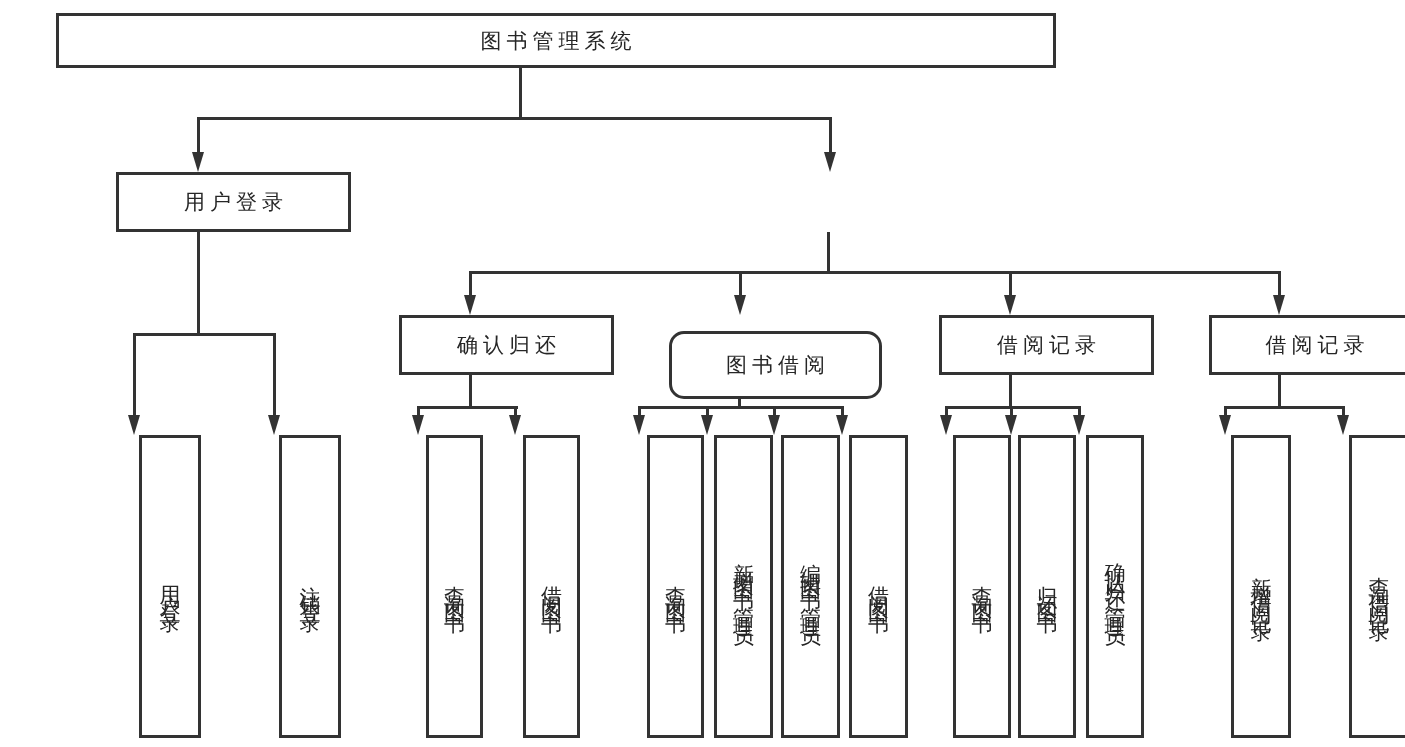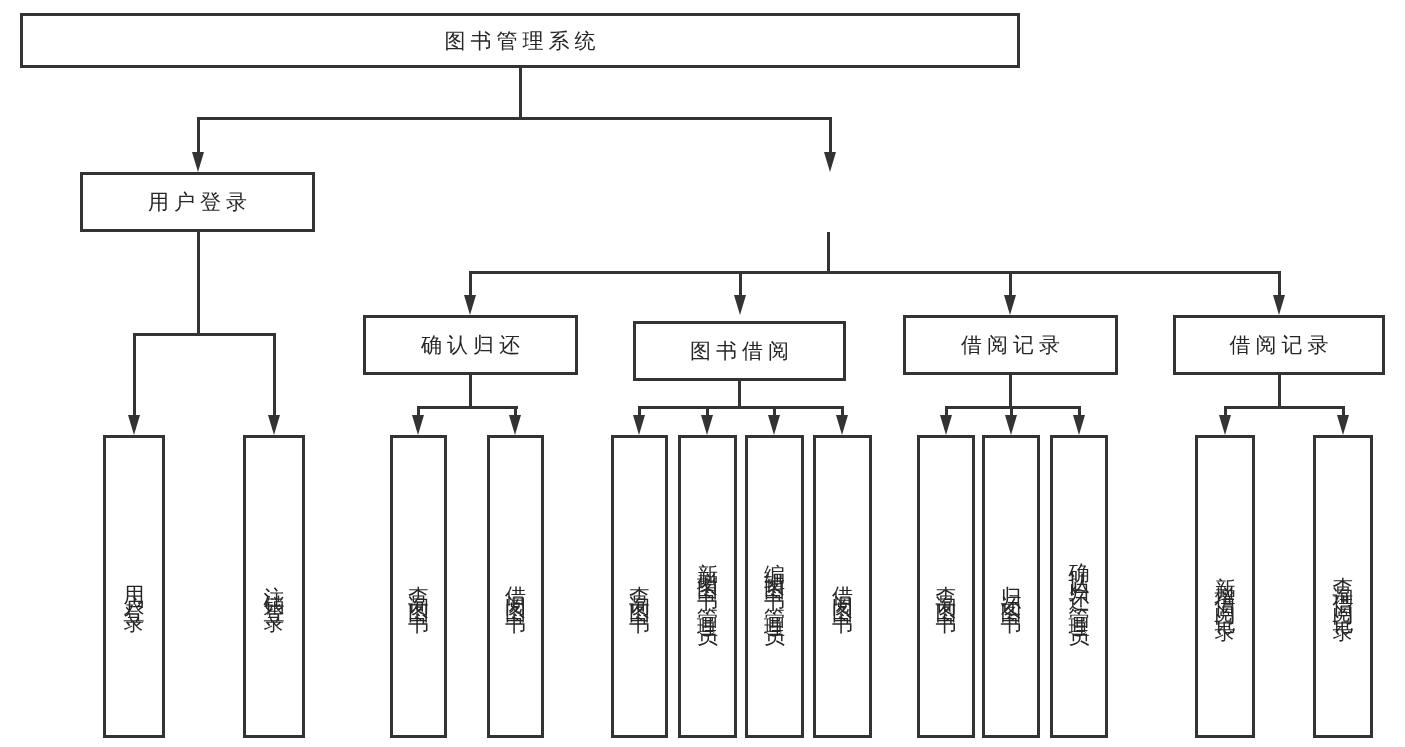--- a/index.html
+++ b/index.html
@@ -23,20 +23,21 @@
     border: 3px solid #333333;
     color: #262626;
     display: flex;
     align-items: center;
     justify-content: center;
     font-size: 21px;
     letter-spacing: 5px;
     text-indent: 5px; 
     white-space: nowrap;
     z-index: 2;
+    margin-left: 36px;
   }
   .node.v {
     writing-mode: vertical-rl;
     letter-spacing: 9px;
     text-indent: 0;
     white-space: normal;
   }
   
   .hl, .vl {
     position: absolute;
@@ -94,21 +95,21 @@
   <div class="vl" style="left:468.5px; top:271px; height:28px;"></div>
   <div class="ah" style="left:464px; top:295px;"></div>
   <div class="vl" style="left:738.5px; top:271px; height:28px;"></div>
   <div class="ah" style="left:734px; top:295px;"></div>
   <div class="vl" style="left:1008.5px; top:271px; height:28px;"></div>
   <div class="ah" style="left:1004px; top:295px;"></div>
   <div class="vl" style="left:1277.5px; top:271px; height:28px;"></div>
   <div class="ah" style="left:1273px; top:295px;"></div>
 
   <div class="node" style="left:363px; top:315px; width:215px; height:60px;">确认归还</div>
-  <div class="node" style="left:633px; top:321px; width:213px; height:60px;">图书借阅</div>
+  <div class="node" style="left:633px; top:331px; width:213px; height:68px;border-radius:15px;">图书借阅</div>
   <div class="node" style="left:903px; top:315px; width:215px; height:60px;">借阅记录</div>
   <div class="node" style="left:1173px; top:315px; width:212px; height:60px;">借阅记录</div>
 
   <div class="vl" style="left:468.5px; top:375px; height:33px;"></div>
   <div class="hl" style="left:416.5px; top:406px; width:101px;"></div>
   <div class="vl" style="left:416.5px; top:406px; height:14px;"></div>
   <div class="ah" style="left:412px; top:415px;"></div>
   <div class="vl" style="left:513.5px; top:406px; height:14px;"></div>
   <div class="ah" style="left:509px; top:415px;"></div>
 

